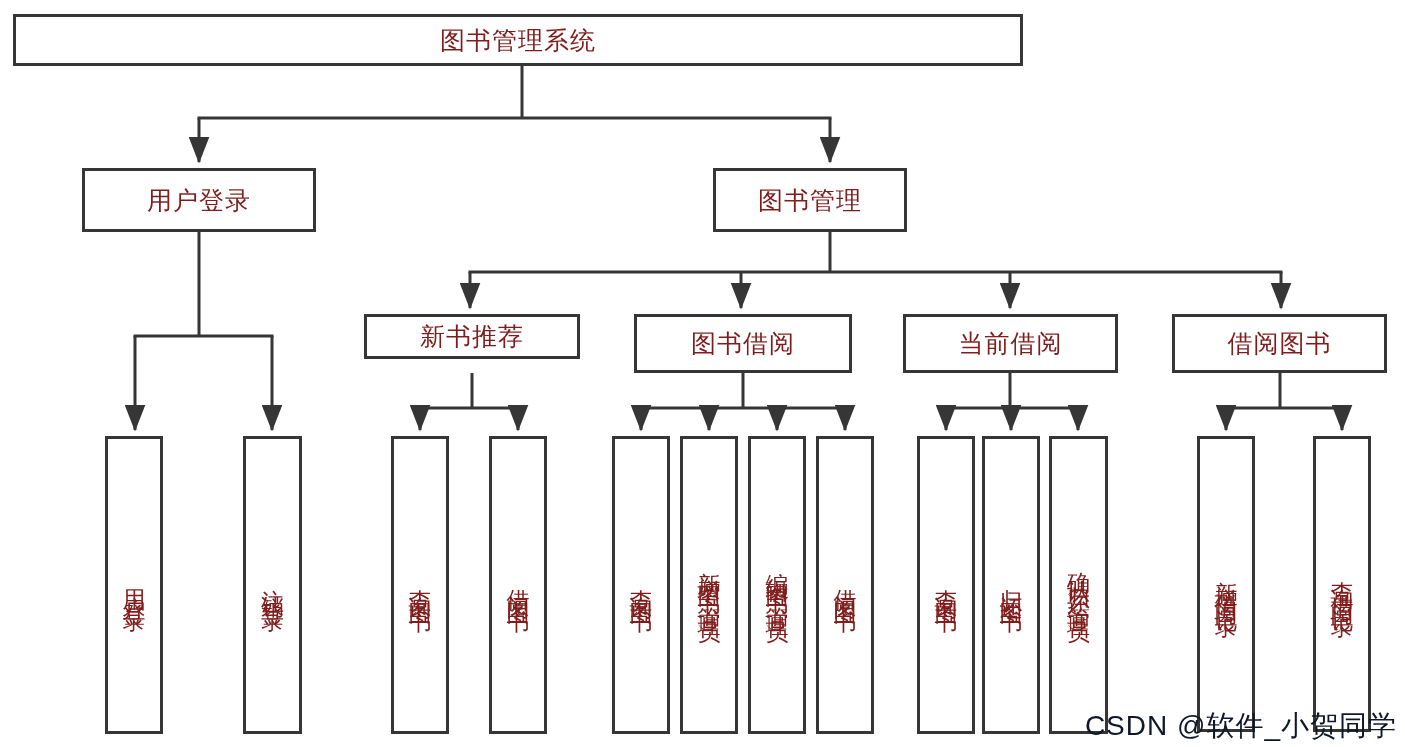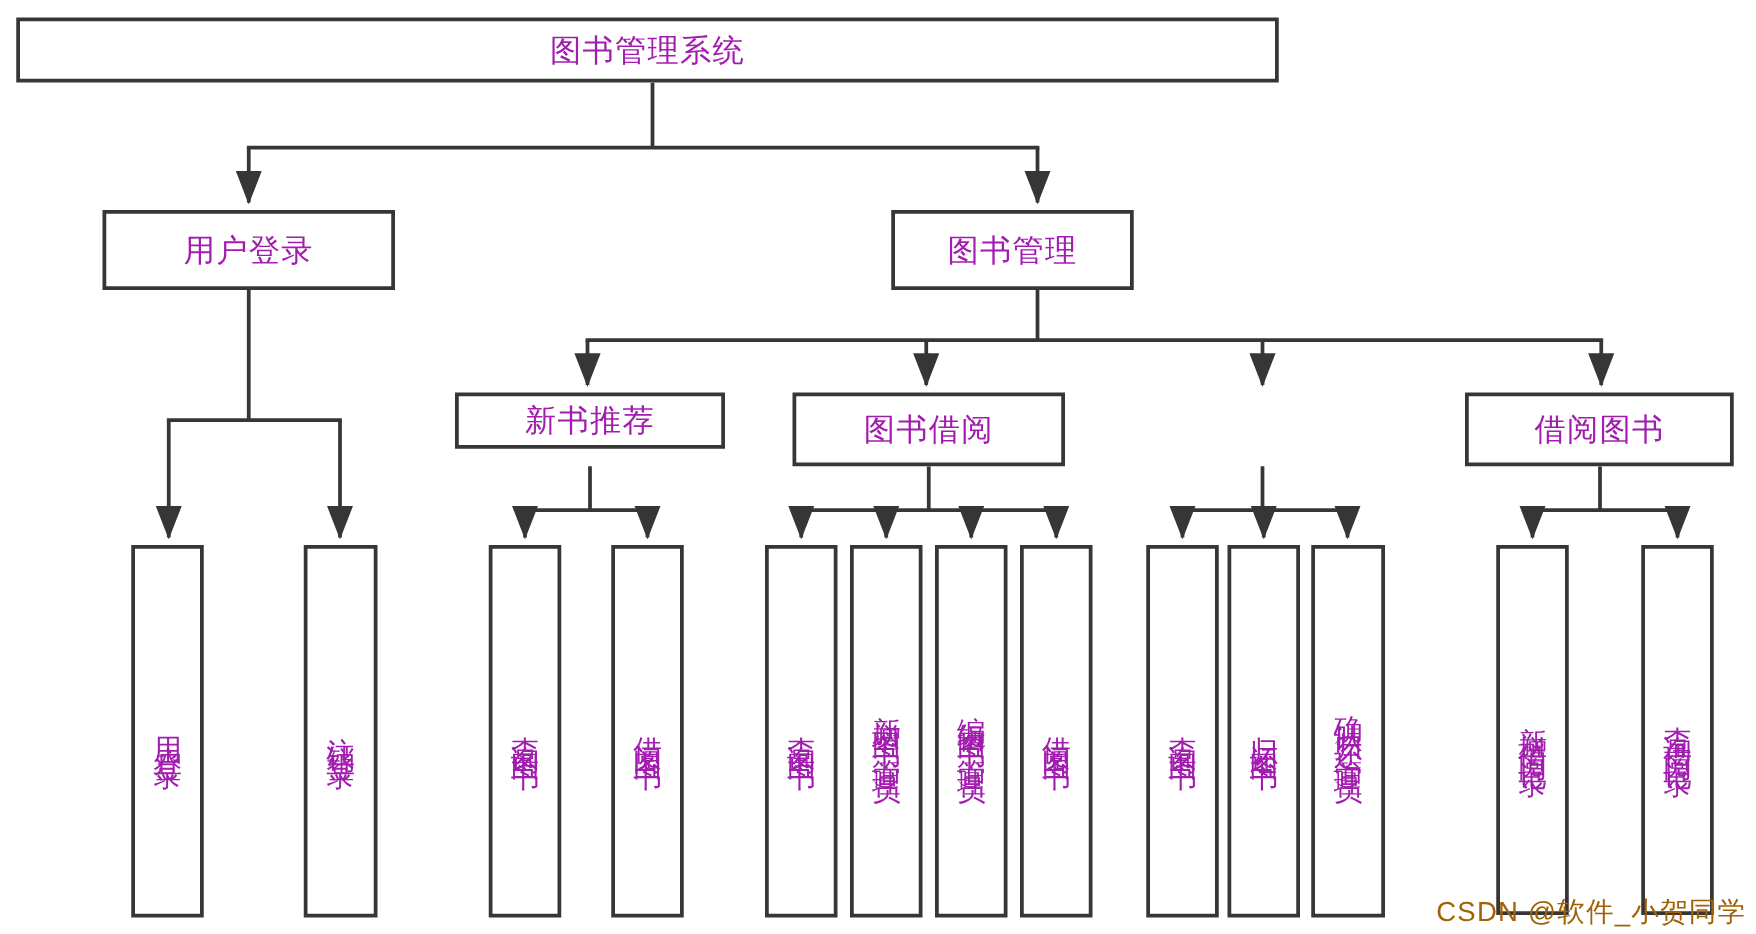--- a/index.html
+++ b/index.html
@@ -27,42 +27,42 @@
     stroke-width: 3;
   }
   .box {
     position: absolute;
     box-sizing: border-box;
     border: 3px solid #363636;
     background: #ffffff;
     display: flex;
     align-items: center;
     justify-content: center;
-    color: #a21caf;
+    color: #7f1d1d;
   }
   .hlabel {
     font-size: 25px;
     letter-spacing: 1px;
     white-space: nowrap;
   }
   .leaf .vlabel {
     writing-mode: vertical-rl;
     text-orientation: mixed;
     font-size: 23px;
     line-height: 1;
     letter-spacing: 7px;
     white-space: nowrap;
   }
   #watermark {
     position: absolute;
     right: 8px;
     bottom: 2px;
-    font-size: 22px;
+    font-size: 28px;
     letter-spacing: 1px;
-    color: #a16207;
+    color: #0f172a;
     white-space: nowrap;
   }
 </style>
 </head>
 <body>
 
 <div id="stage">
 
   <svg id="connectors" viewBox="0 0 1405 747" xmlns="http://www.w3.org/2000/svg">
     <defs>
@@ -122,20 +122,23 @@
   <div class="box" style="left:713px; top:168px; width:194px; height:64px;">
     <span class="hlabel">图书管理</span>
   </div>
 
   <div class="box" style="left:364px; top:314px; width:216px; height:45px;">
     <span class="hlabel">新书推荐</span>
   </div>
   <div class="box" style="left:634px; top:314px; width:218px; height:59px;">
     <span class="hlabel">图书借阅</span>
   </div>
+  <div class="box" style="left:903px; top:314px; width:215px; height:59px;">
+    <span class="hlabel">当前借阅</span>
+  </div>
   <div class="box" style="left:1172px; top:314px; width:215px; height:59px;">
     <span class="hlabel">借阅图书</span>
   </div>
 
   <div class="box leaf" style="left:105px; top:436px; width:58px; height:298px;">
     <span class="vlabel">用户登录</span>
   </div>
   <div class="box leaf" style="left:243px; top:436px; width:59px; height:298px;">
     <span class="vlabel">注销登录</span>
   </div>

